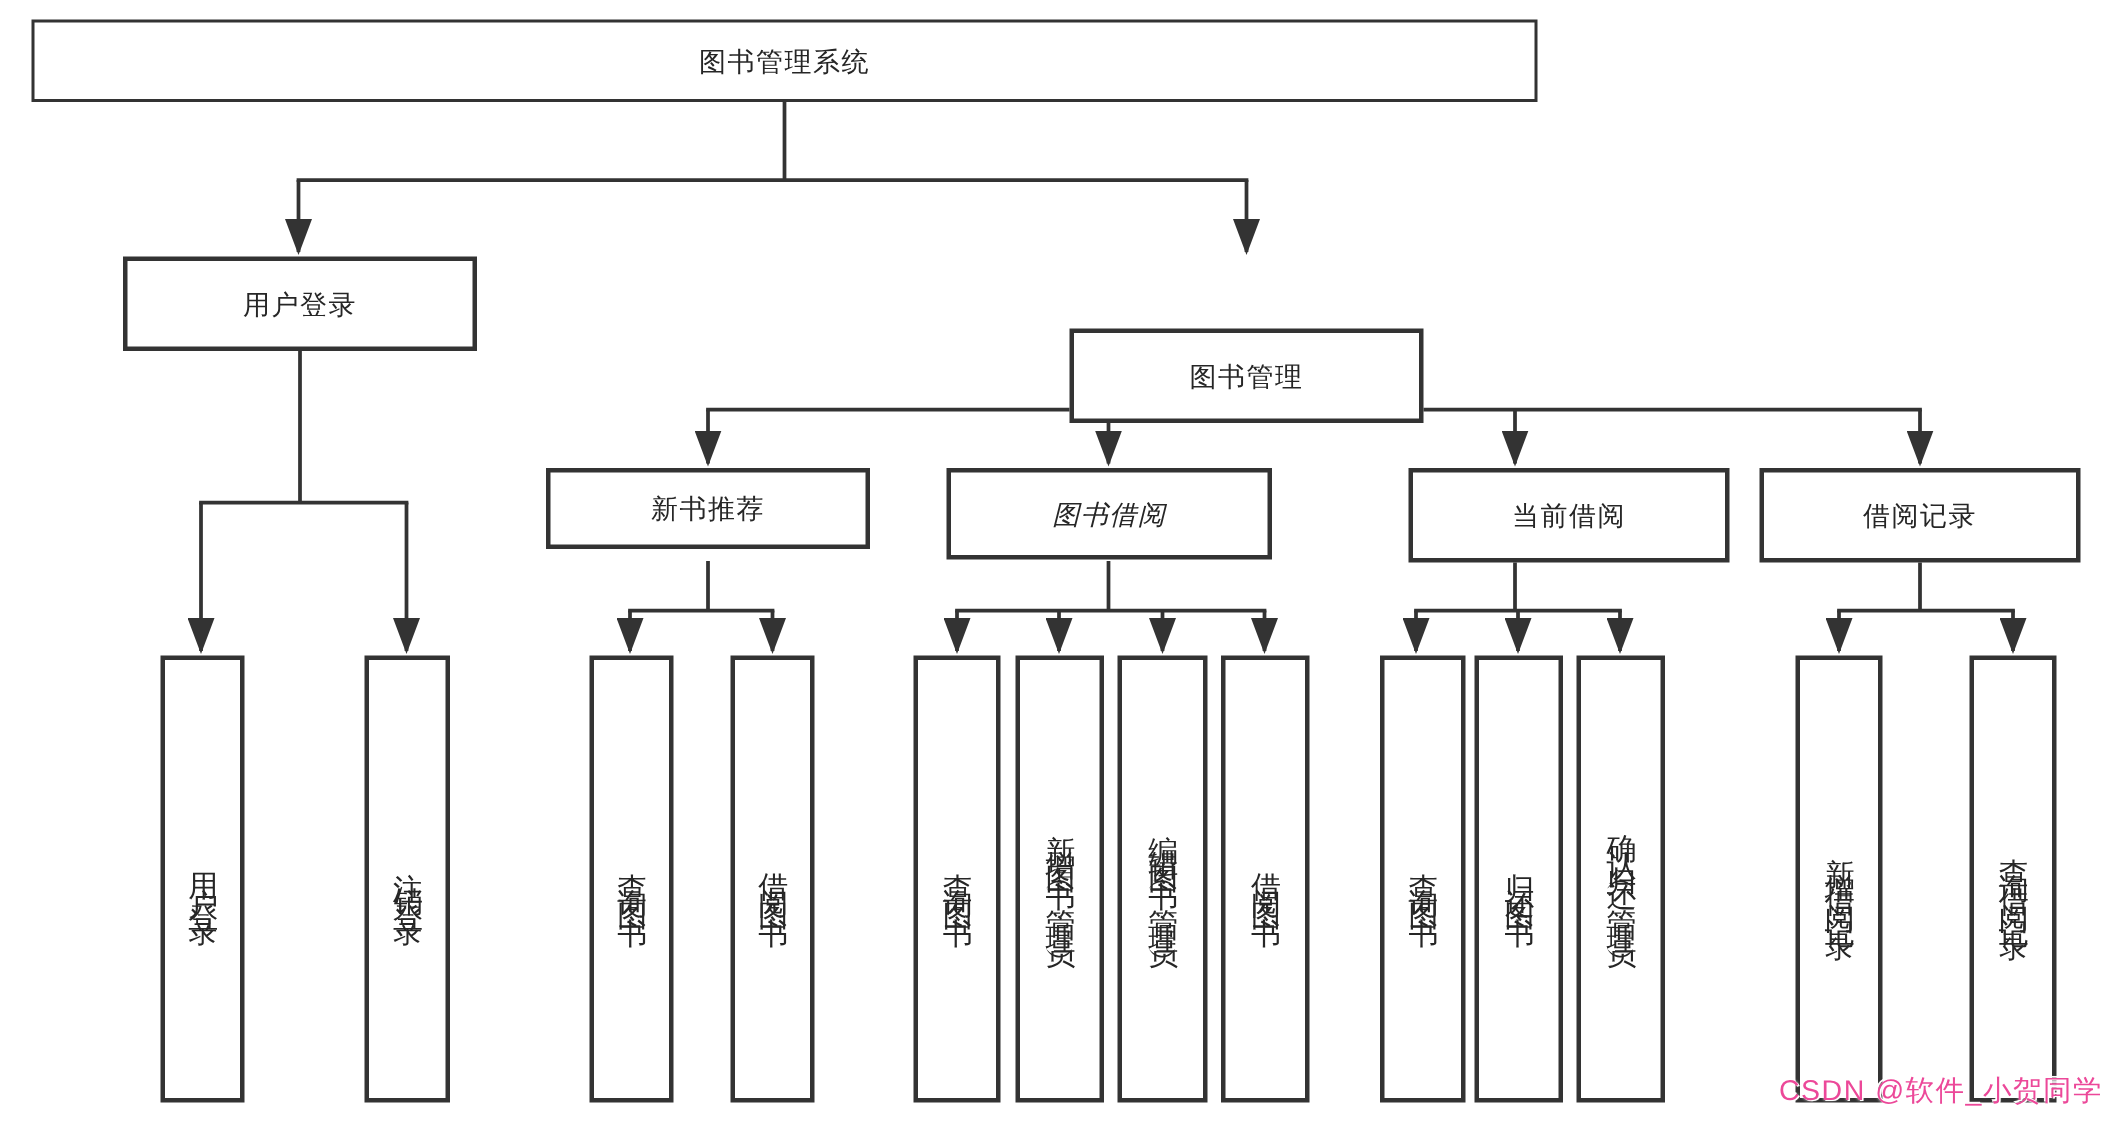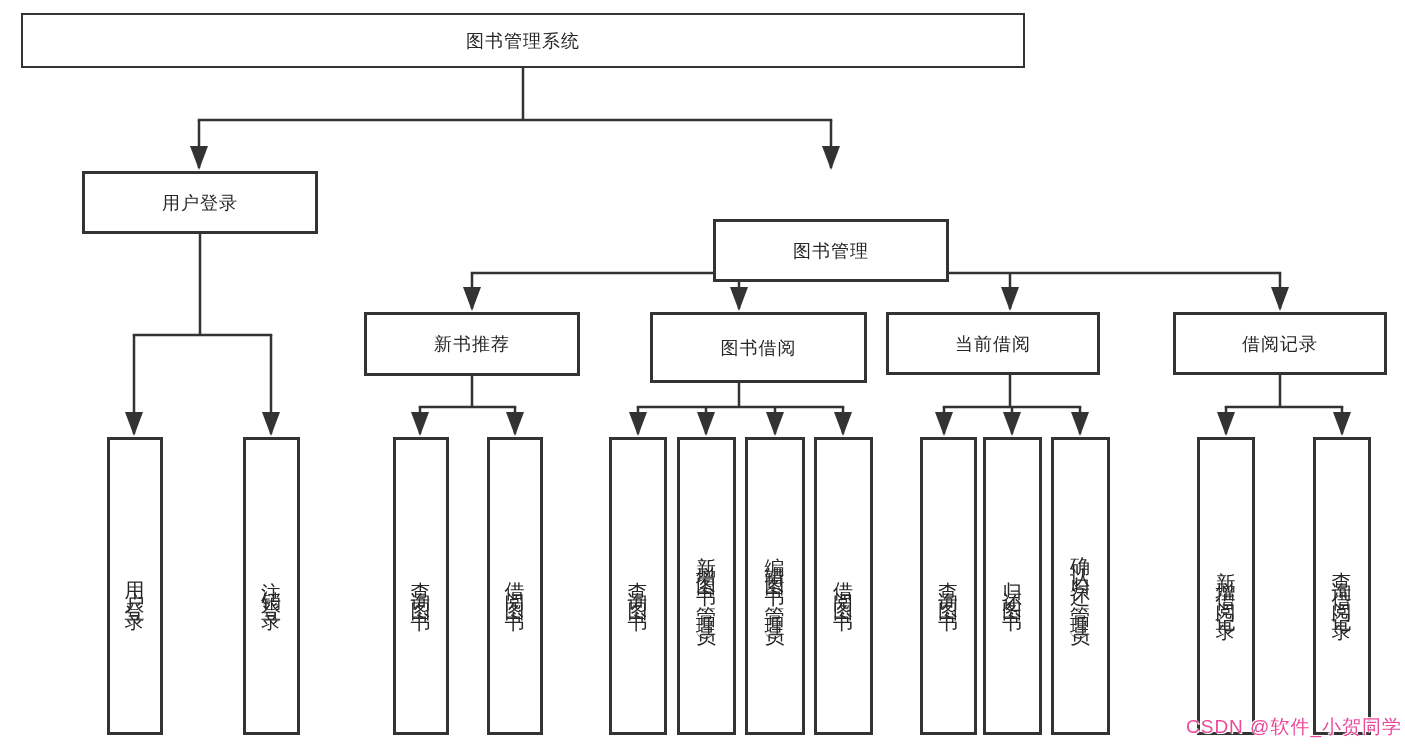--- a/index.html
+++ b/index.html
@@ -123,27 +123,27 @@
     <span>图书管理系统</span>
   </div>
 
   <div class="box hbox" style="left:82px; top:171px; width:236px; height:63px;">
     <span>用户登录</span>
   </div>
   <div class="box hbox" style="left:713px; top:171px; width:236px; height:63px;margin-top:48px;">
     <span>图书管理</span>
   </div>
 
-  <div class="box hbox" style="left:364px; top:312px; width:216px; height:64px;">
+  <div class="box hbox" style="left:364px; top:312px; width:216px; height:54px;">
     <span>新书推荐</span>
   </div>
-  <div class="box hbox" style="left:650px; top:312px; width:217px; height:71px;">
+  <div class="box hbox" style="left:631px; top:312px; width:217px; height:61px;font-style:italic;">
     <span>图书借阅</span>
   </div>
-  <div class="box hbox" style="left:886px; top:312px; width:214px; height:63px;">
+  <div class="box hbox" style="left:939px; top:312px; width:214px; height:63px;">
     <span>当前借阅</span>
   </div>
   <div class="box hbox" style="left:1173px; top:312px; width:214px; height:63px;">
     <span>借阅记录</span>
   </div>
 
   <div class="box vbox" style="left:107px; top:437px; width:56px; height:298px;">
     <span>用户登录</span>
   </div>
   <div class="box vbox" style="left:243px; top:437px; width:57px; height:298px;">

